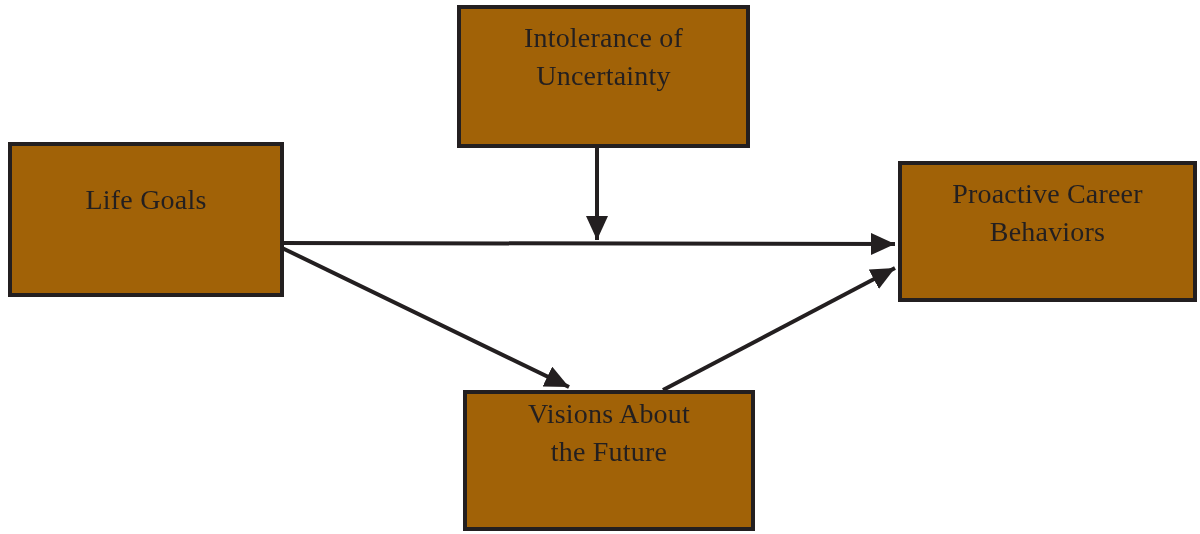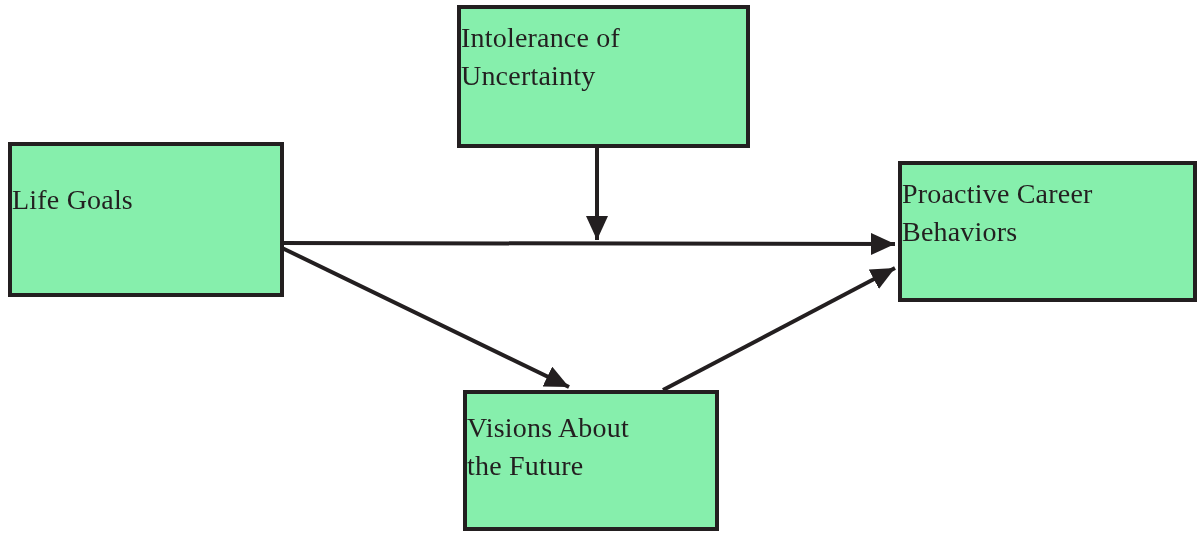--- a/index.html
+++ b/index.html
@@ -19,36 +19,36 @@
     position: absolute;
     left: 0;
     top: 0;
     width: 1200px;
     height: 534px;
   }
   .node {
     position: absolute;
     box-sizing: border-box;
     border: 4px solid #231f20;
-    background: #86efac;
-    text-align: left;
+    background: #a16207;
+    text-align: center;
   }
   .node-label {
     display: block;
     white-space: pre-line;
     font-size: 28px;
     line-height: 38px;
     color: #231f20;
     letter-spacing: 0.2px;
   }
   
   #node-intolerance { left: 457px; top: 5px;   width: 293px; height: 143px; padding-top: 10px; }
   #node-life-goals  { left: 8px;   top: 142px; width: 276px; height: 155px; padding-top: 35px; }
   #node-proactive   { left: 898px; top: 161px; width: 299px; height: 141px; padding-top: 10px; }
-  #node-visions     { left: 463px; top: 390px; width: 256px; height: 141px; padding-top: 15px;  }
+  #node-visions     { left: 463px; top: 390px; width: 292px; height: 141px; padding-top: 1px;  }
 </style>
 </head>
 <body>
 
 <div class="canvas">
 
   <svg class="arrow-layer" width="1200" height="534" viewBox="0 0 1200 534" xmlns="http://www.w3.org/2000/svg">
     <defs>
       <marker id="arrowhead" markerUnits="strokeWidth" markerWidth="6.5" markerHeight="6" refX="6" refY="2.75" orient="auto">
         <path d="M0,0 L6,2.75 L0,5.5 Z" fill="#231f20"></path>

